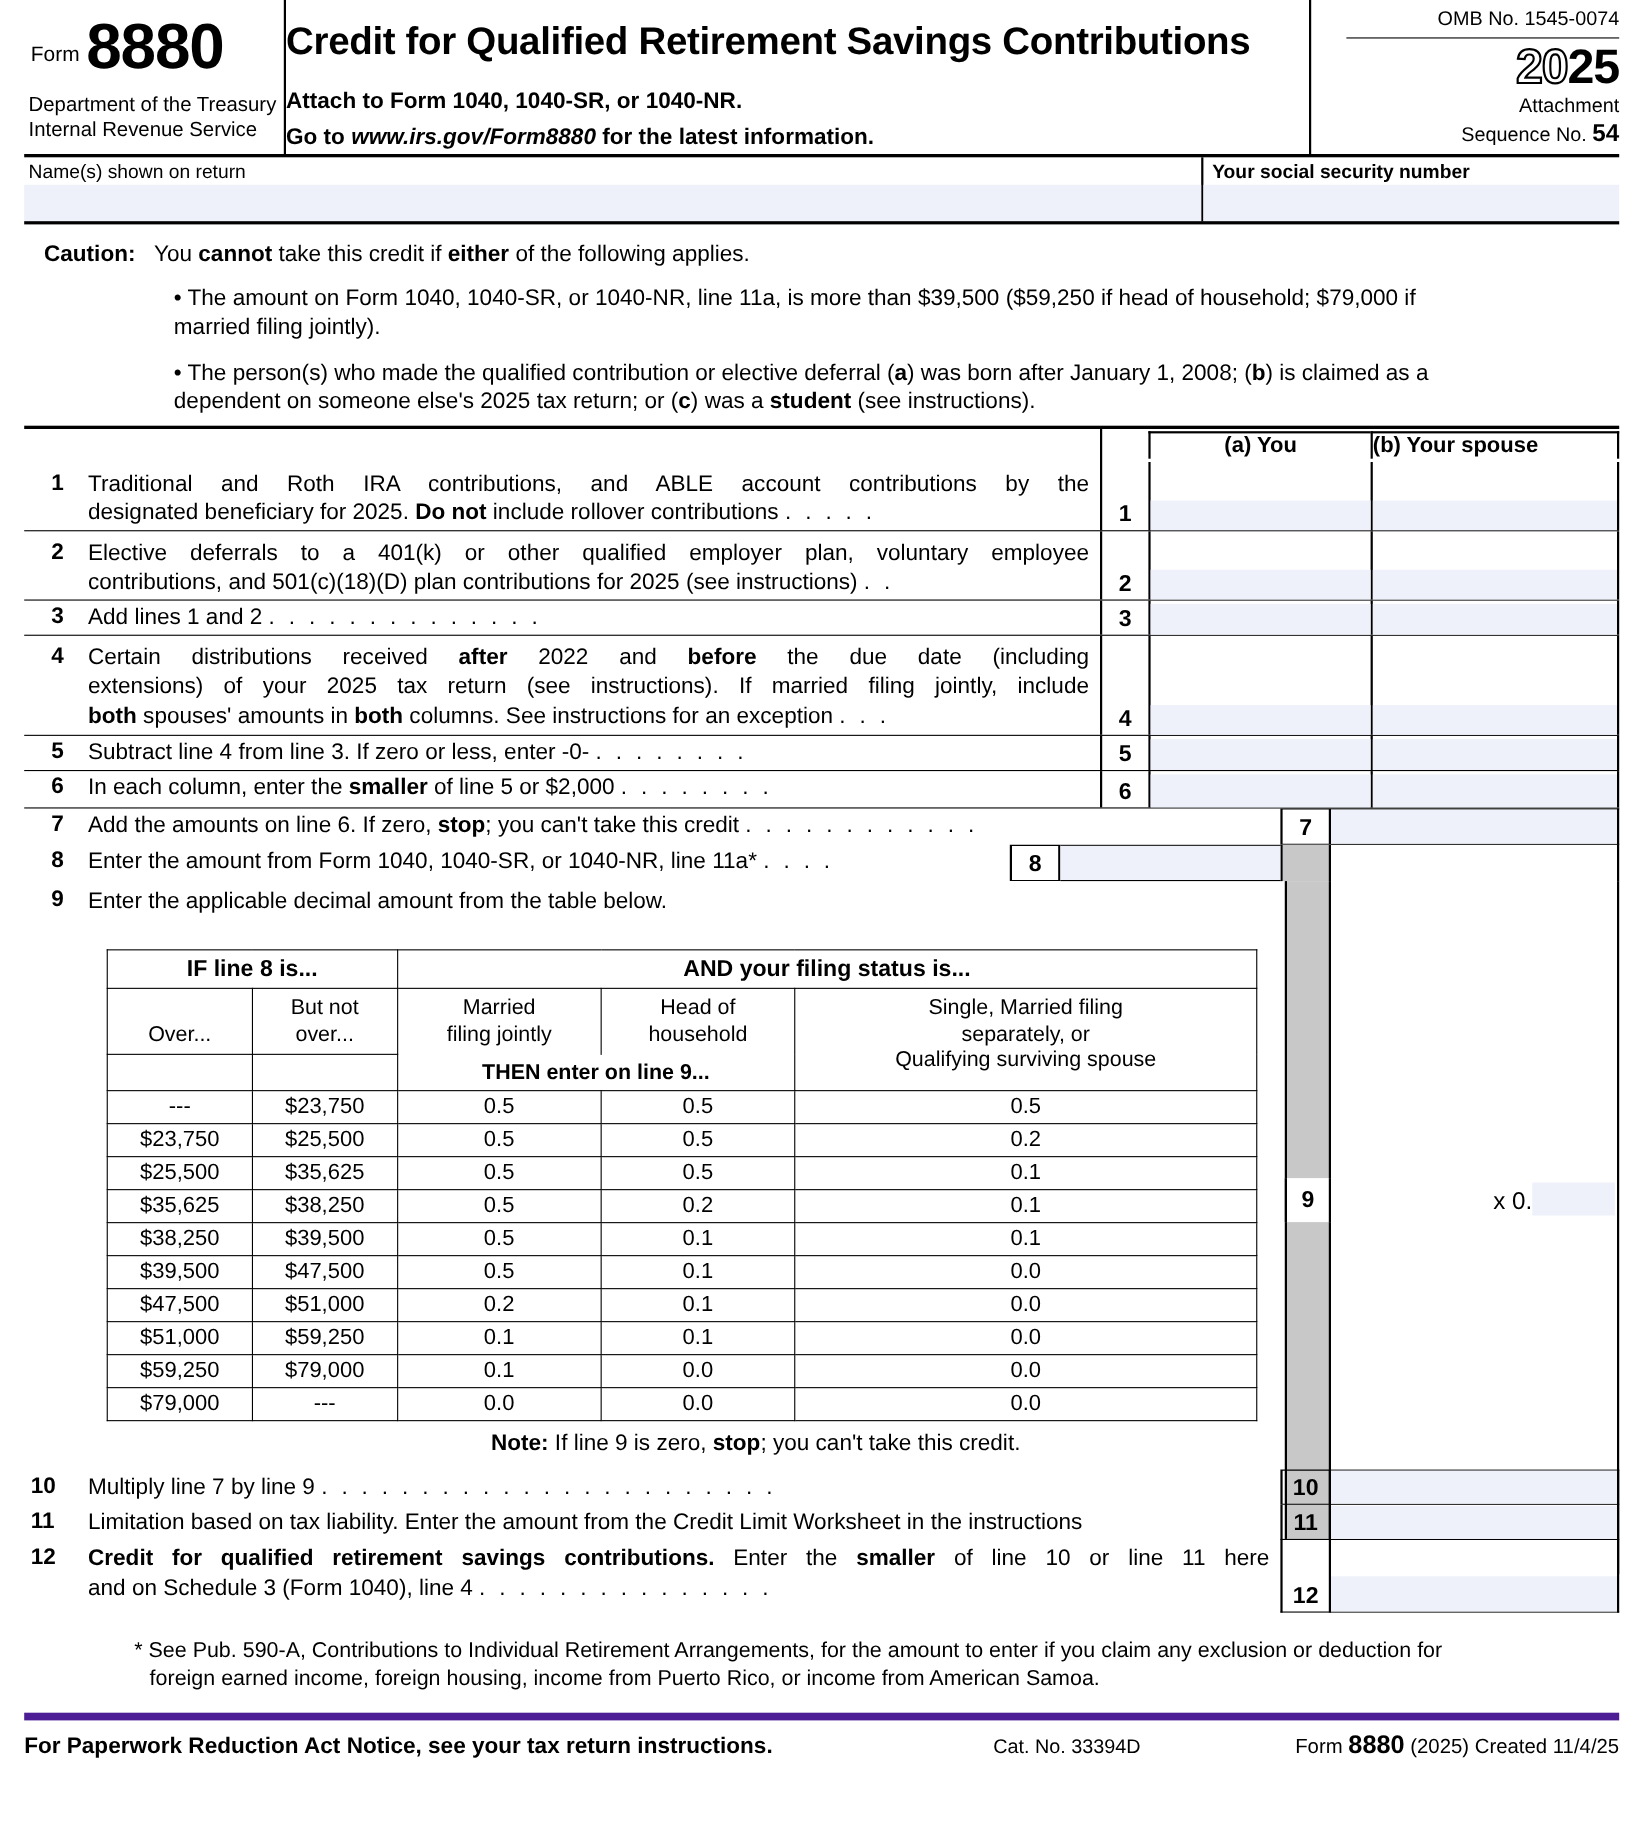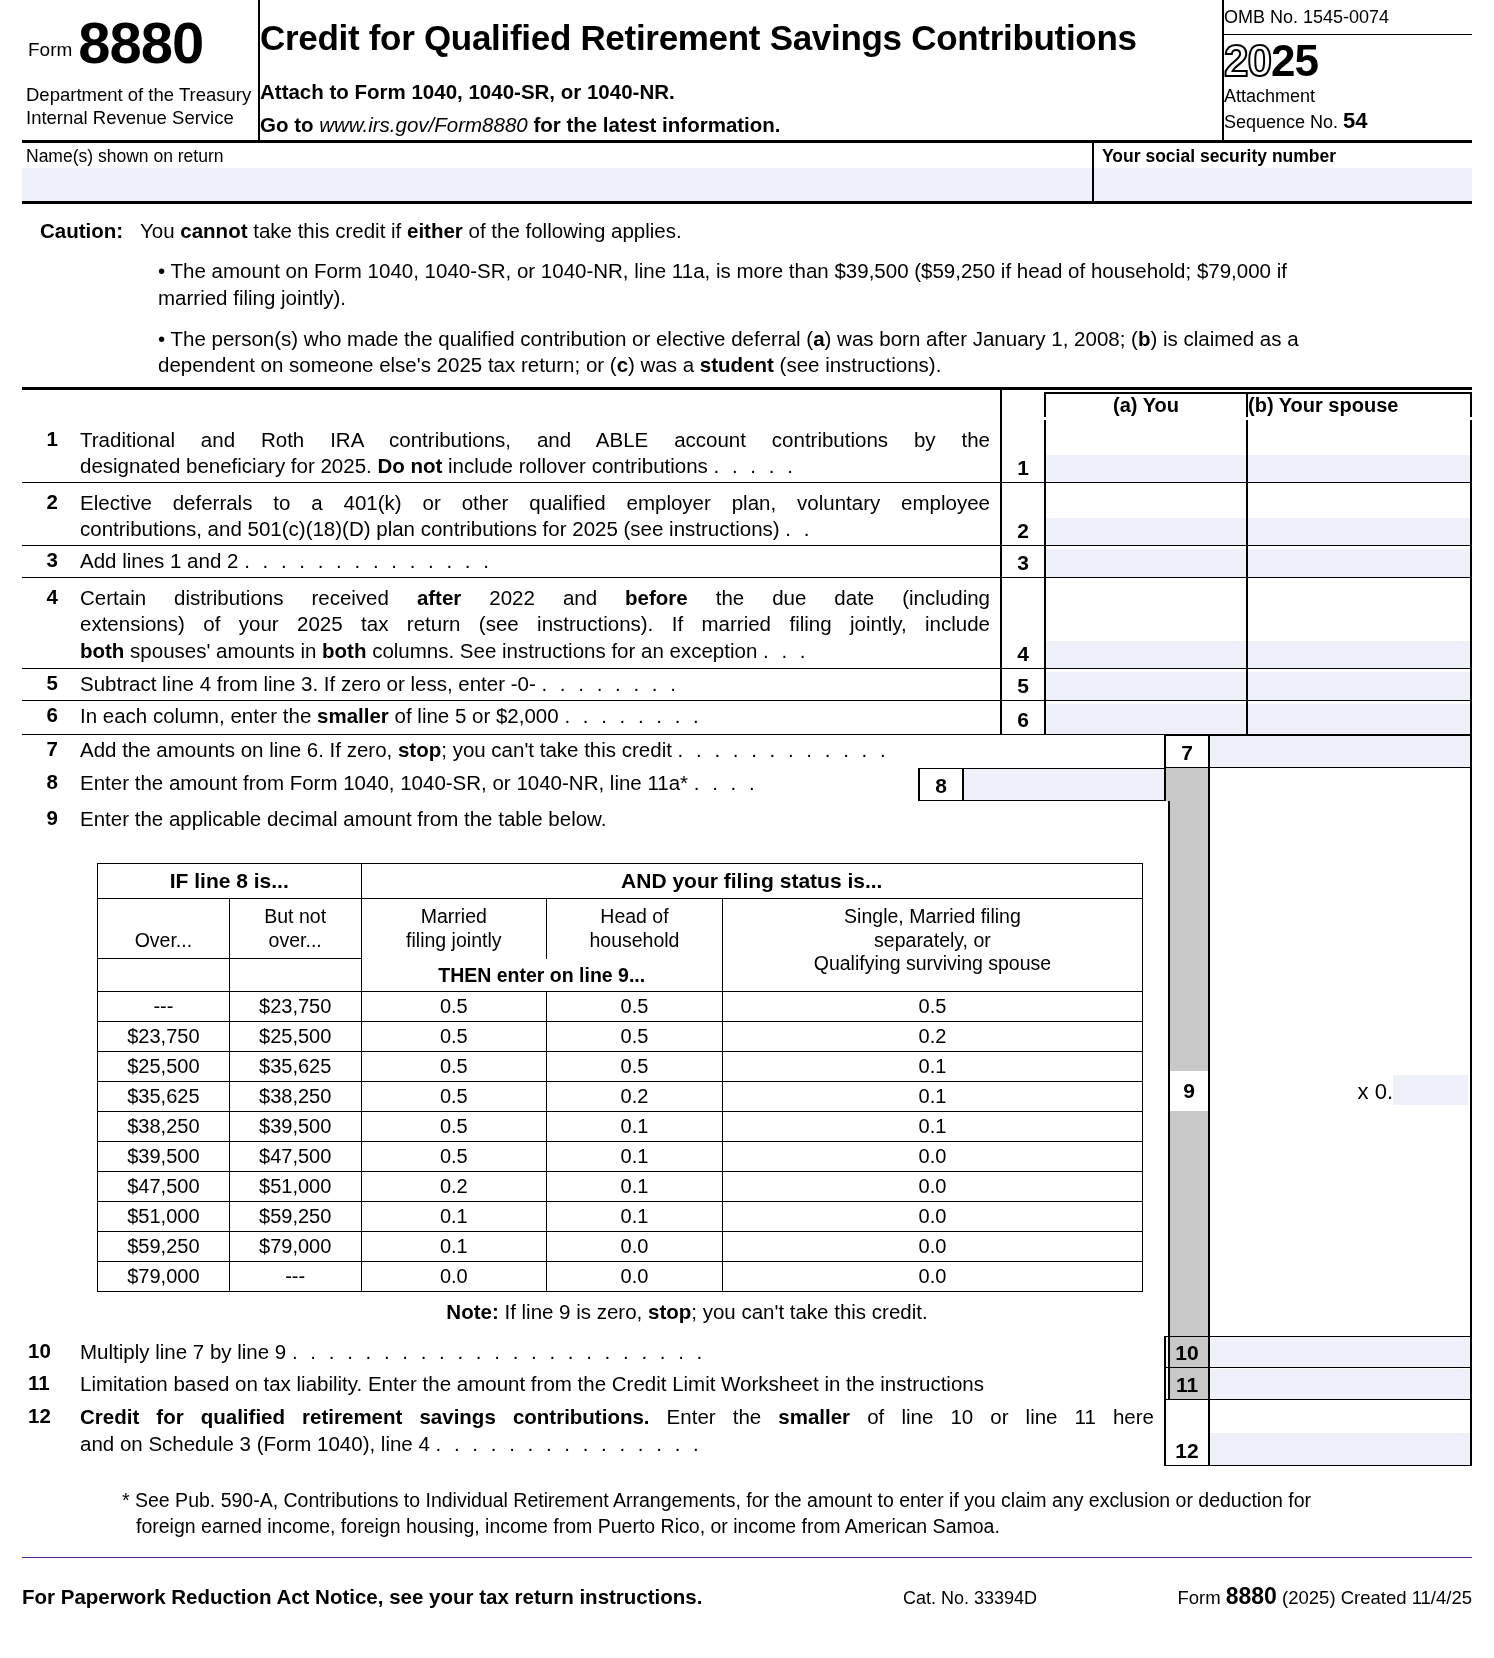--- a/index.html
+++ b/index.html
@@ -6,35 +6,35 @@
   body{
     font-family:"Liberation Sans", sans-serif;
     color:#000;
     width:1494px;
     -webkit-font-smoothing:antialiased;
   }
   .page{width:1494px; height:1658px; position:relative; box-sizing:border-box; padding:0 22px;}
 
   
   .b{font-weight:bold;}
-  .bi{font-weight:normal;font-style:italic;}
+  .bi{font-weight:bold;font-style:italic;}
   .entry{background:#eef1fa;}
 
   
   .hdr{display:flex; border-bottom:3px solid #000; height:140px;}
   .hdr-left{width:236px; position:relative; padding-top:8px;}
   .formline{display:flex; align-items:flex-end; height:62px;}
   .formword{font-size:19px; padding-bottom:9px; padding-left:6px;}
   .formnum{font-size:58px; font-weight:bold; letter-spacing:-1px; line-height:.95; padding-left:6px;}
   .dept{font-size:18.5px; line-height:1.22; padding-top:14px; padding-left:4px;}
   .hdr-mid{flex:1; border-left:2px solid #000; border-right:2px solid #000; padding-top:18px;}
   .title{font-size:35px; font-weight:bold; letter-spacing:-.3px;}
   .sub1{font-size:20.5px; font-weight:bold; margin-top:22px;}
   .sub2{font-size:20.5px; font-weight:bold; margin-top:9px;}
-  .hdr-right{width:248px; text-align:left;}
+  .hdr-right{width:248px; text-align:right;padding-left:32px;}
   .omb{font-size:18px; padding:7px 0 6px; border-bottom:1px solid #000;}
   .year{font-size:44px; font-weight:bold; line-height:1.05; padding-top:3px; letter-spacing:-1px;}
   .year .hollow{color:#fff; -webkit-text-stroke:2px #000; }
   .attach{font-size:18px; line-height:1.2; padding-top:2px;}
   .attach .sq{font-size:22px; font-weight:bold;}
 
   
   .namerow{display:flex; border-bottom:3px solid #000;}
   .namebox{flex:1; border-right:2px solid #000;}
   .ssnbox{width:378px;}
@@ -77,21 +77,21 @@
   .dectbl td,.dectbl th{border:1.5px solid #000; text-align:center; padding:3px 2px;}
   .dectbl .hd{font-weight:bold; font-size:21px; padding:5px 0;}
   .dectbl .sub{font-weight:normal; font-size:19.5px; line-height:1.22; padding:6px 4px;}
   .dectbl .then{font-weight:bold; font-size:19.5px;}
   .note{text-align:center; font-size:20.5px; margin-top:8px; padding-right:120px;}
 
   .dots{letter-spacing:3.5px;}
 
   .foot-note{font-size:19.5px; line-height:1.3; padding:22px 0 0 100px;}
   .foot-note .l2{padding-left:14px; display:block;}
-  .footer{display:flex; align-items:baseline; border-top:1px solid #4c1d95; margin-top:18px; padding-top:25px; font-size:20.5px;}
+  .footer{display:flex; align-items:baseline; border-top:7px solid #4c1d95; margin-top:18px; padding-top:9px; font-size:20.5px;}
   .footer .ppw{font-weight:bold; flex:none;}
   .footer .cat{flex:1; text-align:center; font-size:18px; padding-left:60px;}
   .footer .frm{flex:none; font-size:18.5px;}
   .footer .frm .big{font-size:23px; font-weight:bold;}
 </style>
 </head>
 <body>
 
 <div class="page">
 

